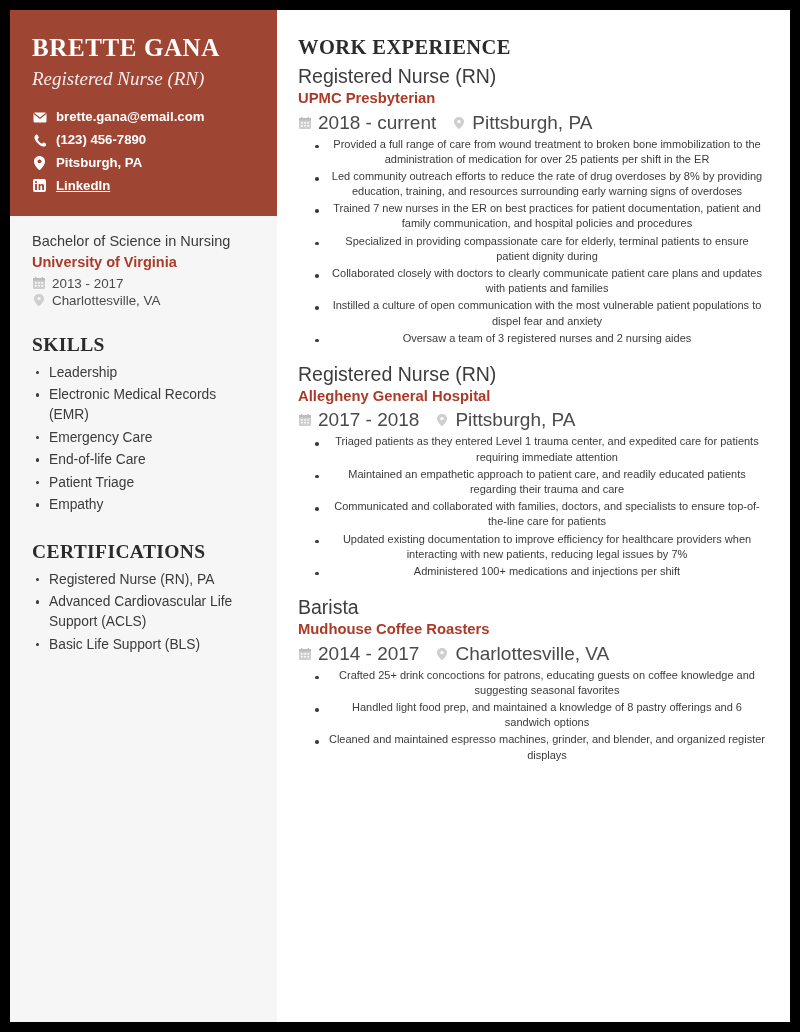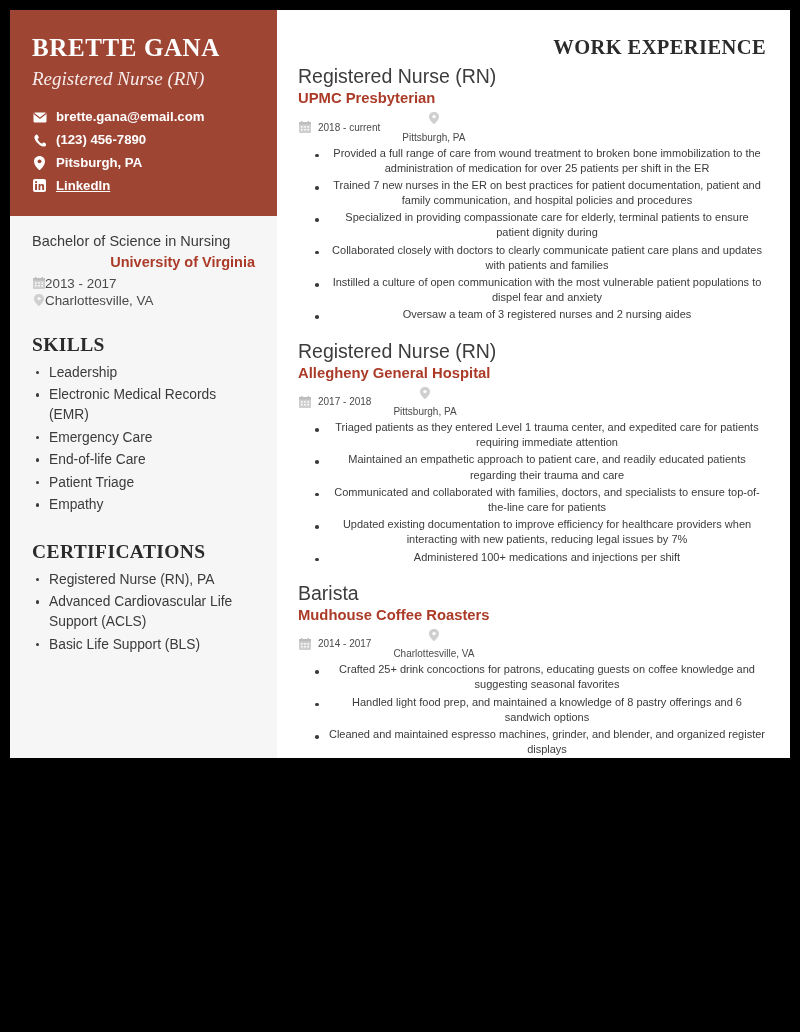--- a/index.html
+++ b/index.html
@@ -12,21 +12,21 @@
     height: 1032px;
     overflow: hidden;
     font-family: "Liberation Sans", sans-serif;
   }
 
   .page {
     position: absolute;
     left: 10px;
     top: 10px;
     width: 780px;
-    height: 748px;
+    height: 1012px;
     background: #ffffff;
     display: flex;
     overflow: hidden;
   }
 
   
   .sidebar {
     width: 267px;
     flex: 0 0 267px;
     background: #f6f6f6;
@@ -96,25 +96,25 @@
     color: #3b3b3b;
     line-height: 1.33;
     margin-bottom: 2px;
   }
   .edu-school {
     font-size: 14.5px;
     font-weight: bold;
     color: #ab3b28;
     line-height: 1.35;
     margin-bottom: 3px;
-    text-align: right;
   }
   .meta-row {
     display: flex;
     align-items: center;
+    gap: 7px;
     font-size: 13.4px;
     color: #4a4a4a;
     margin-bottom: 2px;
   }
   .meta-row .ico {
     width: 13px;
     flex: 0 0 13px;
     display: flex;
     align-items: center;
     justify-content: center;
@@ -151,56 +151,55 @@
     padding: 26px 24px 0 21px;
     box-sizing: border-box;
   }
   .main-head {
     font-family: "Liberation Serif", serif;
     font-weight: bold;
     font-size: 20.5px;
     color: #2b2b2b;
     letter-spacing: 0.4px;
     margin: 0 0 6px 0;
-    text-align: right;
   }
   .job { margin-bottom: 17px; }
   .job-title {
     font-size: 19.5px;
     color: #3c3c3c;
     line-height: 1.2;
     margin-bottom: 1px;
   }
   .job-org {
     font-size: 14.8px;
     font-weight: bold;
     color: #ab3b28;
     line-height: 1.3;
     margin-bottom: 3px;
   }
   .job-meta {
     display: flex;
     align-items: center;
-    font-size: 10px;
+    font-size: 19px;
     color: #4a4a4a;
     margin-bottom: 3px;
   }
   .job-meta .grp {
     display: flex;
     align-items: center;
     gap: 7px;
   }
   .job-meta .grp .ico {
     width: 13px;
     flex: 0 0 13px;
     display: flex;
     align-items: center;
     justify-content: center;
   }
-  .job-meta .grp.loc { margin-left: 22px; flex-direction: column; }
+  .job-meta .grp.loc { margin-left: 16px; }
 
   ul.job-bullets {
     list-style: none;
     margin: 0;
     padding: 0 0 0 14px;
   }
   ul.job-bullets li {
     position: relative;
     padding-left: 16px;
     font-size: 11px;
@@ -359,20 +358,21 @@
             <svg width="10" height="12" viewBox="0 0 10 12">
                 <path d="M5 0C2.2 0 0 2.1 0 4.7c0 3.4 4.5 7.1 4.7 7.2.2.1.4.1.6 0C5.5 11.8 10 8.1 10 4.7 10 2.1 7.8 0 5 0z" fill="#cfcfcf"></path>
                 <circle cx="5" cy="4.6" r="1.7" fill="#ffffff"></circle>
               </svg>
           </span>
           <span>Pittsburgh, PA</span>
         </span>
       </div>
       <ul class="job-bullets">
         <li>Provided a full range of care from wound treatment to broken bone immobilization to the administration of medication for over 25 patients per shift in the ER</li>
+        <li>Led community outreach efforts to reduce the rate of drug overdoses by 8% by providing education, training, and resources surrounding early warning signs of overdoses</li>
         <li>Trained 7 new nurses in the ER on best practices for patient documentation, patient and family communication, and hospital policies and procedures</li>
         <li>Specialized in providing compassionate care for elderly, terminal patients to ensure patient dignity during</li>
         <li>Collaborated closely with doctors to clearly communicate patient care plans and updates with patients and families</li>
         <li>Instilled a culture of open communication with the most vulnerable patient populations to dispel fear and anxiety</li>
         <li>Oversaw a team of 3 registered nurses and 2 nursing aides</li>
       </ul>
     </div>
 
     <div class="job">
       <div class="job-title">Registered Nurse (RN)</div>

